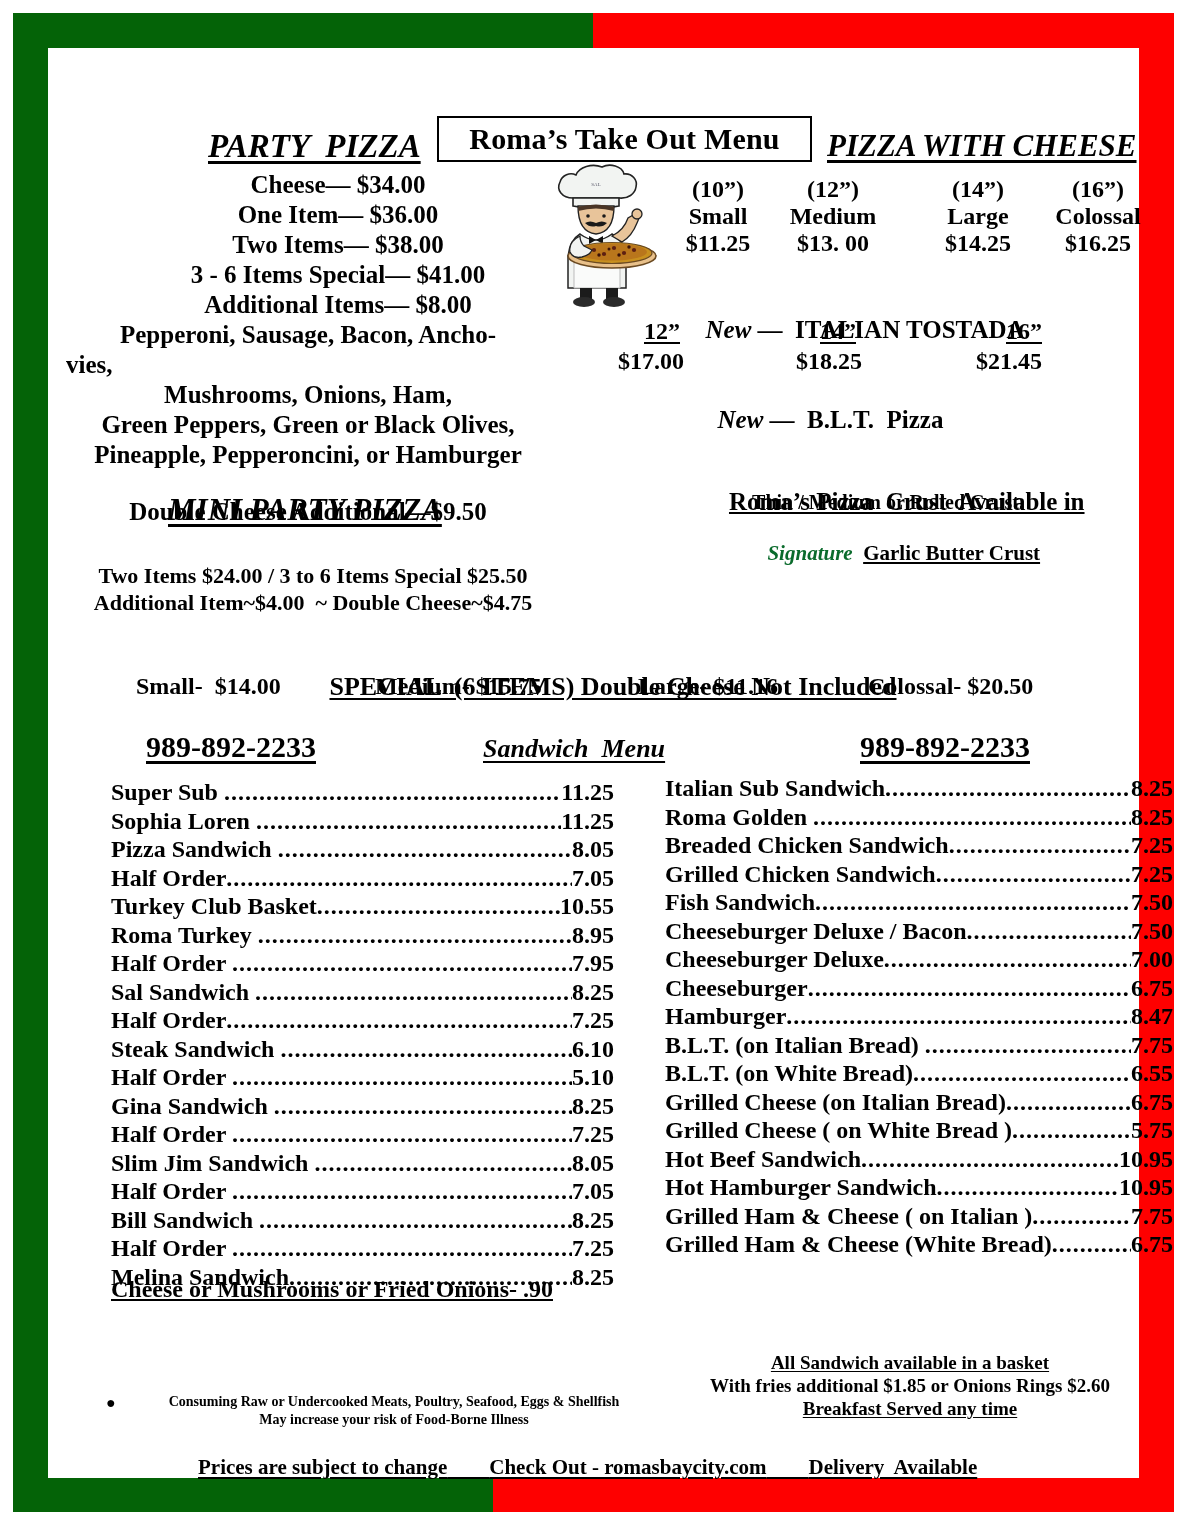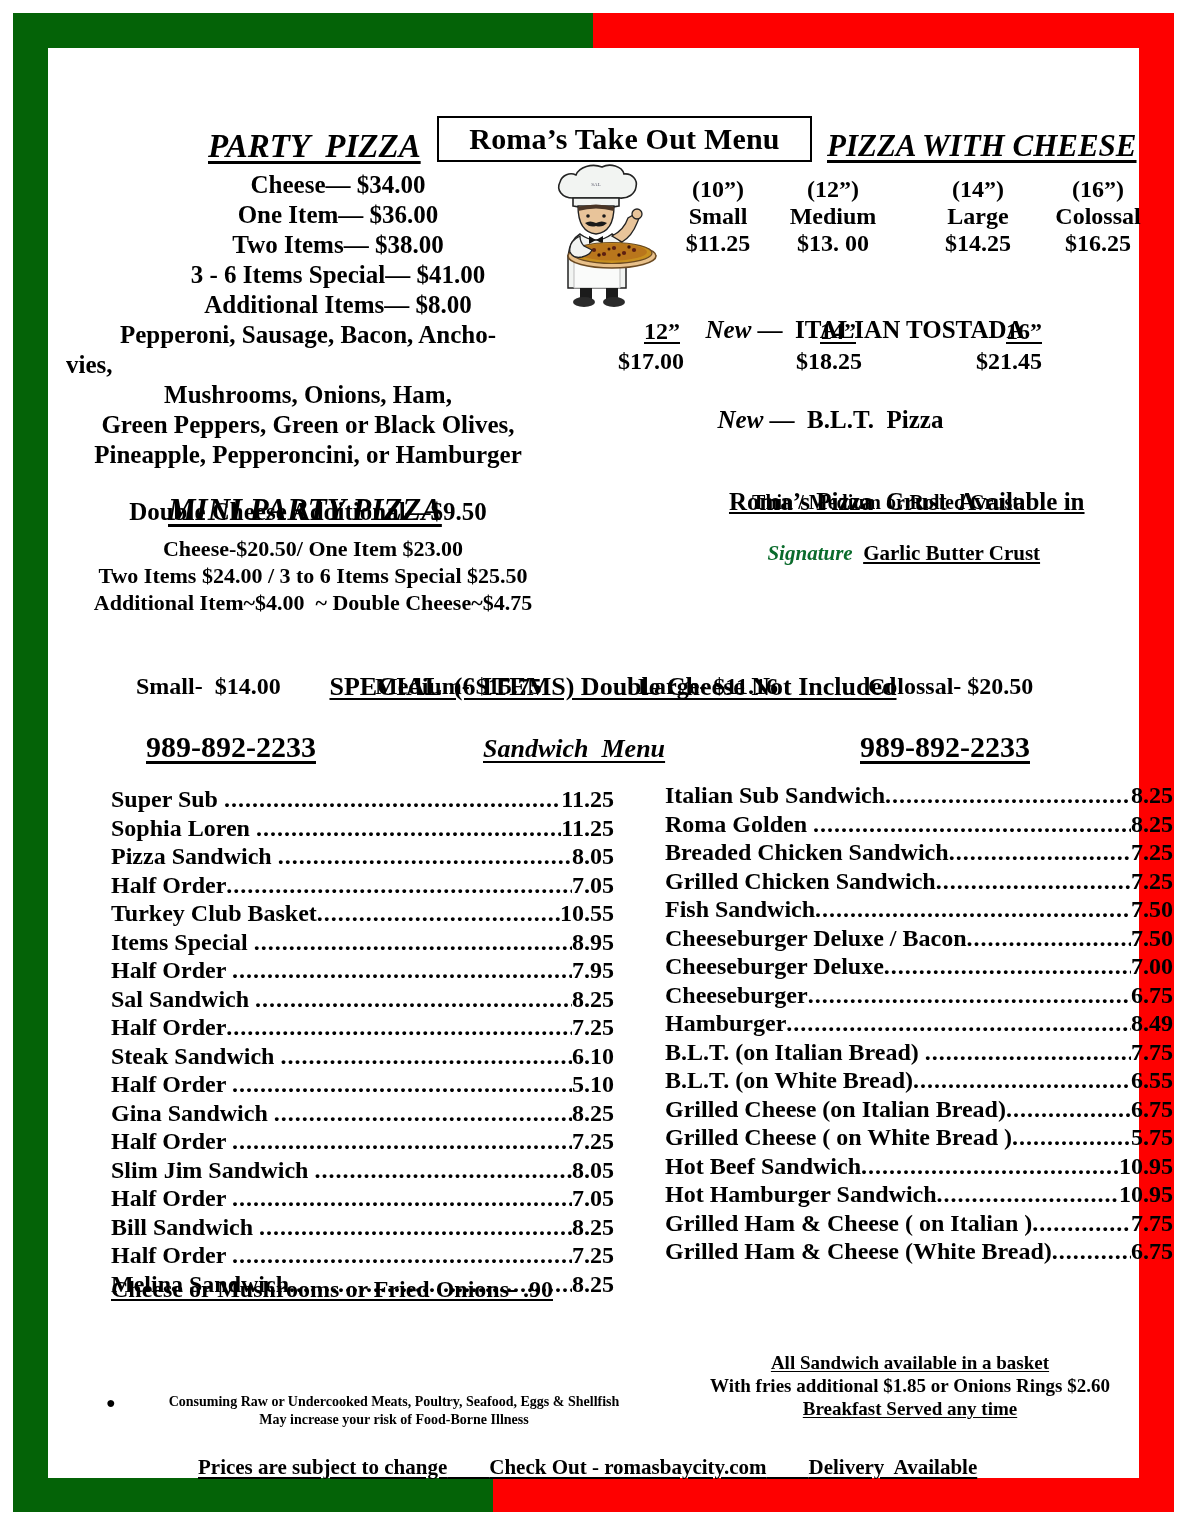--- a/index.html
+++ b/index.html
@@ -94,21 +94,21 @@
     display: flex; align-items: baseline;
     font-size: 24px; font-weight: bold;
     line-height: 28.5px; height: 28.5px;
     white-space: pre;
   }
   .sand-row .nm { flex: 0 0 auto; }
   .sand-row .dots {
     flex: 1 1 auto; overflow: hidden;
     white-space: nowrap; letter-spacing: 1px;
   }
-  .sand-row .pr { flex: 0 0 auto; text-align: center; margin-top: 7px; }
+  .sand-row .pr { flex: 0 0 auto; text-align: center; }
 
   #left-col  { left: 63px;  top: 730px; width: 503px; }
   #right-col { left: 617px; top: 726px; width: 508px; }
 
   #left-foot {
     position: absolute; left: 63px; top: 1228px;
     font-size: 24px; font-weight: bold;
     text-decoration: underline; text-underline-offset: 2px;
   }
 
@@ -198,21 +198,20 @@
     <div class="t party-line ctr" style="left:55px; top:243px; width:470px;">Additional Items— $8.00</div>
 
     <div class="t party-sub ctr" style="left:10px; top:273px; width:500px;">Pepperoni, Sausage, Bacon, Ancho-</div>
     <div class="t party-sub" style="left:18px; top:303px;">vies,</div>
     <div class="t party-sub ctr" style="left:10px; top:333px; width:500px;">Mushrooms, Onions, Ham,</div>
     <div class="t party-sub ctr" style="left:10px; top:363px; width:500px;">Green Peppers, Green or Black Olives,</div>
     <div class="t party-sub ctr" style="left:10px; top:393px; width:500px;">Pineapple, Pepperoncini, or Hamburger</div>
     <div class="t party-sub ctr" style="left:10px; top:423px; width:500px;margin-top:27px;">Double Cheese Additional—$9.50</div>
 
     <div class="t sec-head" id="mini-head">MINI PARTY PIZZA</div>
-    <div class="t mini-line ctr" style="left:20px; top:488px; width:490px; font-size:22px;">Cheese-$20.50/ One Item $23.00</div>
     <div class="t mini-line ctr" style="left:10px; top:515px; width:510px; font-size:22px;">Two Items $24.00 / 3 to 6 Items Special $25.50</div>
     <div class="t mini-line ctr" style="left:10px; top:542px; width:510px; font-size:22px;">Additional Item~$4.00  ~ Double Cheese~$4.75</div>
 
     <div class="t sec-head" id="pwc-head">PIZZA WITH CHEESE</div>
 
     <div class="sizecell" style="left:600px; top:128px; width:140px;">
       <div>(10”)</div>
       <div>Small</div>
       <div>$11.25</div>
     </div>
@@ -267,21 +266,21 @@
     <div class="t phone" style="left:98px; top:682px;">989-892-2233</div>
     <div class="t" id="sand-head" style="left:435px; top:686px;">Sandwich  Menu</div>
     <div class="t phone" style="left:812px; top:682px;">989-892-2233</div>
 
     <div class="sand-col" id="left-col">
         <div class="sand-row"><span class="nm">Super Sub </span><span class="dots">................................................................................</span><span class="pr">11.25</span></div>
         <div class="sand-row"><span class="nm">Sophia Loren </span><span class="dots">................................................................................</span><span class="pr">11.25</span></div>
         <div class="sand-row"><span class="nm">Pizza Sandwich </span><span class="dots">................................................................................</span><span class="pr">8.05</span></div>
         <div class="sand-row"><span class="nm">Half Order</span><span class="dots">................................................................................</span><span class="pr">7.05</span></div>
         <div class="sand-row"><span class="nm">Turkey Club Basket</span><span class="dots">................................................................................</span><span class="pr">10.55</span></div>
-        <div class="sand-row"><span class="nm">Items Special </span><span class="dots">................................................................................</span><span class="pr">8.95</span></div>
+        <div class="sand-row"><span class="nm">Roma Turkey </span><span class="dots">................................................................................</span><span class="pr">8.95</span></div>
         <div class="sand-row"><span class="nm">Half Order </span><span class="dots">................................................................................</span><span class="pr">7.95</span></div>
         <div class="sand-row"><span class="nm">Sal Sandwich </span><span class="dots">................................................................................</span><span class="pr">8.25</span></div>
         <div class="sand-row"><span class="nm">Half Order</span><span class="dots">................................................................................</span><span class="pr">7.25</span></div>
         <div class="sand-row"><span class="nm">Steak Sandwich </span><span class="dots">................................................................................</span><span class="pr">6.10</span></div>
         <div class="sand-row"><span class="nm">Half Order </span><span class="dots">................................................................................</span><span class="pr">5.10</span></div>
         <div class="sand-row"><span class="nm">Gina Sandwich </span><span class="dots">................................................................................</span><span class="pr">8.25</span></div>
         <div class="sand-row"><span class="nm">Half Order </span><span class="dots">................................................................................</span><span class="pr">7.25</span></div>
         <div class="sand-row"><span class="nm">Slim Jim Sandwich </span><span class="dots">................................................................................</span><span class="pr">8.05</span></div>
         <div class="sand-row"><span class="nm">Half Order </span><span class="dots">................................................................................</span><span class="pr">7.05</span></div>
         <div class="sand-row"><span class="nm">Bill Sandwich </span><span class="dots">................................................................................</span><span class="pr">8.25</span></div>
@@ -292,21 +291,21 @@
 
     <div class="sand-col" id="right-col">
         <div class="sand-row"><span class="nm">Italian Sub Sandwich</span><span class="dots">................................................................................</span><span class="pr">8.25</span></div>
         <div class="sand-row"><span class="nm">Roma Golden </span><span class="dots">................................................................................</span><span class="pr">8.25</span></div>
         <div class="sand-row"><span class="nm">Breaded Chicken Sandwich</span><span class="dots">................................................................................</span><span class="pr">7.25</span></div>
         <div class="sand-row"><span class="nm">Grilled Chicken Sandwich</span><span class="dots">................................................................................</span><span class="pr">7.25</span></div>
         <div class="sand-row"><span class="nm">Fish Sandwich</span><span class="dots">................................................................................</span><span class="pr">7.50</span></div>
         <div class="sand-row"><span class="nm">Cheeseburger Deluxe / Bacon</span><span class="dots">................................................................................</span><span class="pr">7.50</span></div>
         <div class="sand-row"><span class="nm">Cheeseburger Deluxe</span><span class="dots">................................................................................</span><span class="pr">7.00</span></div>
         <div class="sand-row"><span class="nm">Cheeseburger</span><span class="dots">................................................................................</span><span class="pr">6.75</span></div>
-        <div class="sand-row"><span class="nm">Hamburger</span><span class="dots">................................................................................</span><span class="pr">8.49</span></div>
+        <div class="sand-row"><span class="nm">Hamburger</span><span class="dots">................................................................................</span><span class="pr">8.47</span></div>
         <div class="sand-row"><span class="nm">B.L.T. (on Italian Bread) </span><span class="dots">................................................................................</span><span class="pr">7.75</span></div>
         <div class="sand-row"><span class="nm">B.L.T. (on White Bread)</span><span class="dots">................................................................................</span><span class="pr">6.55</span></div>
         <div class="sand-row"><span class="nm">Grilled Cheese (on Italian Bread)</span><span class="dots">................................................................................</span><span class="pr">6.75</span></div>
         <div class="sand-row"><span class="nm">Grilled Cheese ( on White Bread )</span><span class="dots">................................................................................</span><span class="pr">5.75</span></div>
         <div class="sand-row"><span class="nm">Hot Beef Sandwich</span><span class="dots">................................................................................</span><span class="pr">10.95</span></div>
         <div class="sand-row"><span class="nm">Hot Hamburger Sandwich</span><span class="dots">................................................................................</span><span class="pr">10.95</span></div>
         <div class="sand-row"><span class="nm">Grilled Ham &amp; Cheese ( on Italian )</span><span class="dots">................................................................................</span><span class="pr">7.75</span></div>
         <div class="sand-row"><span class="nm">Grilled Ham &amp; Cheese (White Bread)</span><span class="dots">................................................................................</span><span class="pr">6.75</span></div>
       </div>
 

